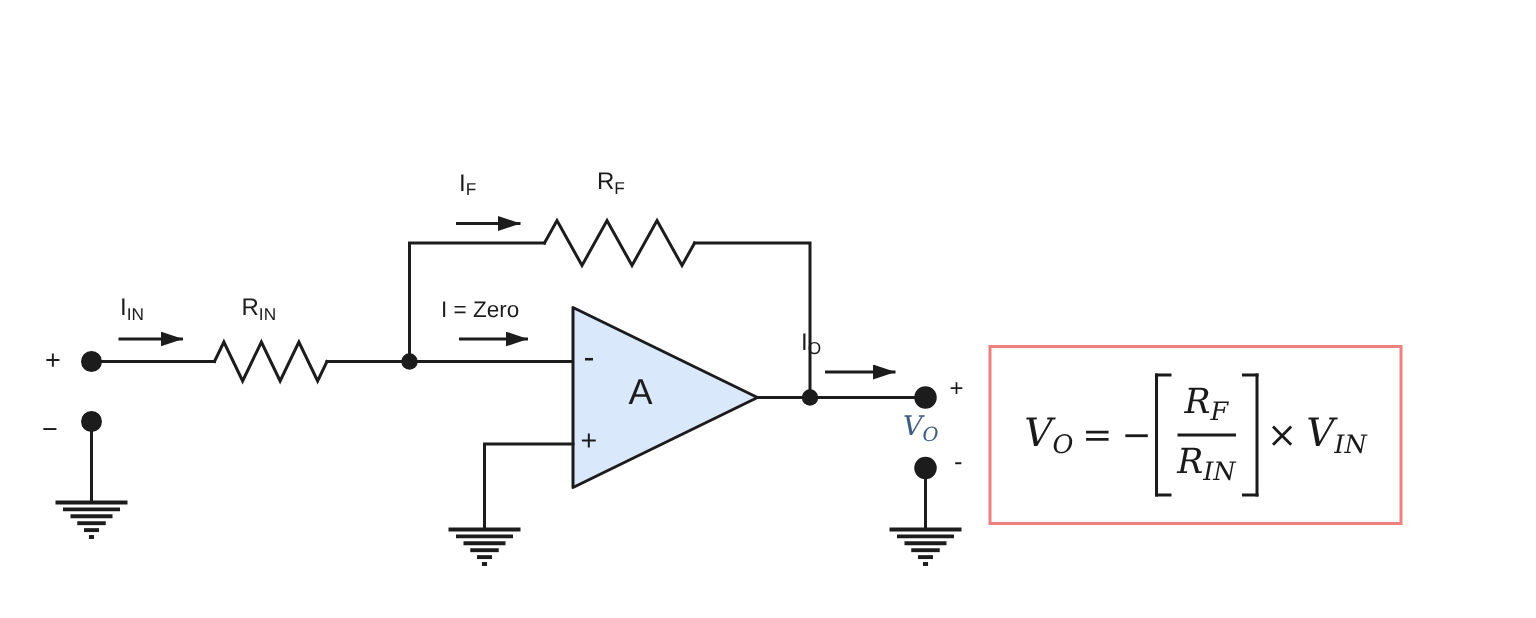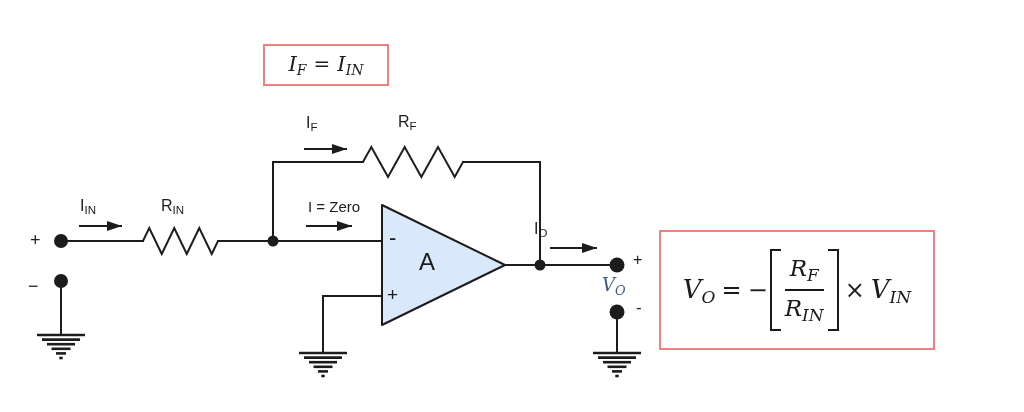--- a/index.html
+++ b/index.html
@@ -89,39 +89,34 @@
 
     <use href="#gnd" x="61" y="335"></use>
     <use href="#gnd" x="323" y="353"></use>
     <use href="#gnd" x="617" y="353"></use>
   </svg>
 
   <div class="lbl" style="left:80px;top:197px;"><span>I</span><sub>IN</sub></div>
   <div class="lbl" style="left:161px;top:197px;"><span>R</span><sub>IN</sub></div>
   <div class="lbl" style="left:306px;top:114px;"><span>I</span><sub>F</sub></div>
   <div class="lbl" style="left:398px;top:113px;"><span>R</span><sub>F</sub></div>
-  <div class="lbl" style="left:308px;top:199px;font-size:15px;">I = Zero</div>
+  <div class="lbl" style="left:294px;top:199px;font-size:15px;">I = Zero</div>
   <div class="lbl" style="left:534px;top:220px;"><span>I</span><sub>O</sub></div>
 
   <div class="sign" style="left:30px;top:231px;">+</div>
   <div class="sign" style="left:28px;top:277px;">−</div>
   <div class="sign" style="left:633px;top:252px;font-size:16px;">+</div>
   <div class="sign" style="left:636px;top:299px;font-size:17px;">-</div>
 
   <div class="vo" style="left:602px;top:276px;"><span>V</span><sub>O</sub></div>
 
   <div class="amp-a" style="left:419px;top:250px;">A</div>
   <div class="amp-sign" style="left:389px;top:227px;font-size:22px;">-</div>
   <div class="amp-sign" style="left:387px;top:285px;font-size:19px;">+</div>
 
-  <div id="formula-top" class="fbox">
-    <span>
-      <span class="fx-var">I</span><sub>F</sub><span class="fx-op">=</span><span class="fx-var">I</span><sub>IN</sub>
-    </span>
-  </div>
 
   <div id="formula-gain" class="fbox">
     <span class="row">
       <span><span class="fx-var">V</span><sub>O</sub></span>
       <span class="fx-op">=</span>
       <span class="fx-op" style="margin:0 2px 0 0;">−</span>
       <span class="lbr"></span>
       <span class="frac">
         <span class="num"><span class="fx-var">R</span><sub>F</sub></span>
         <span class="bar"></span>

